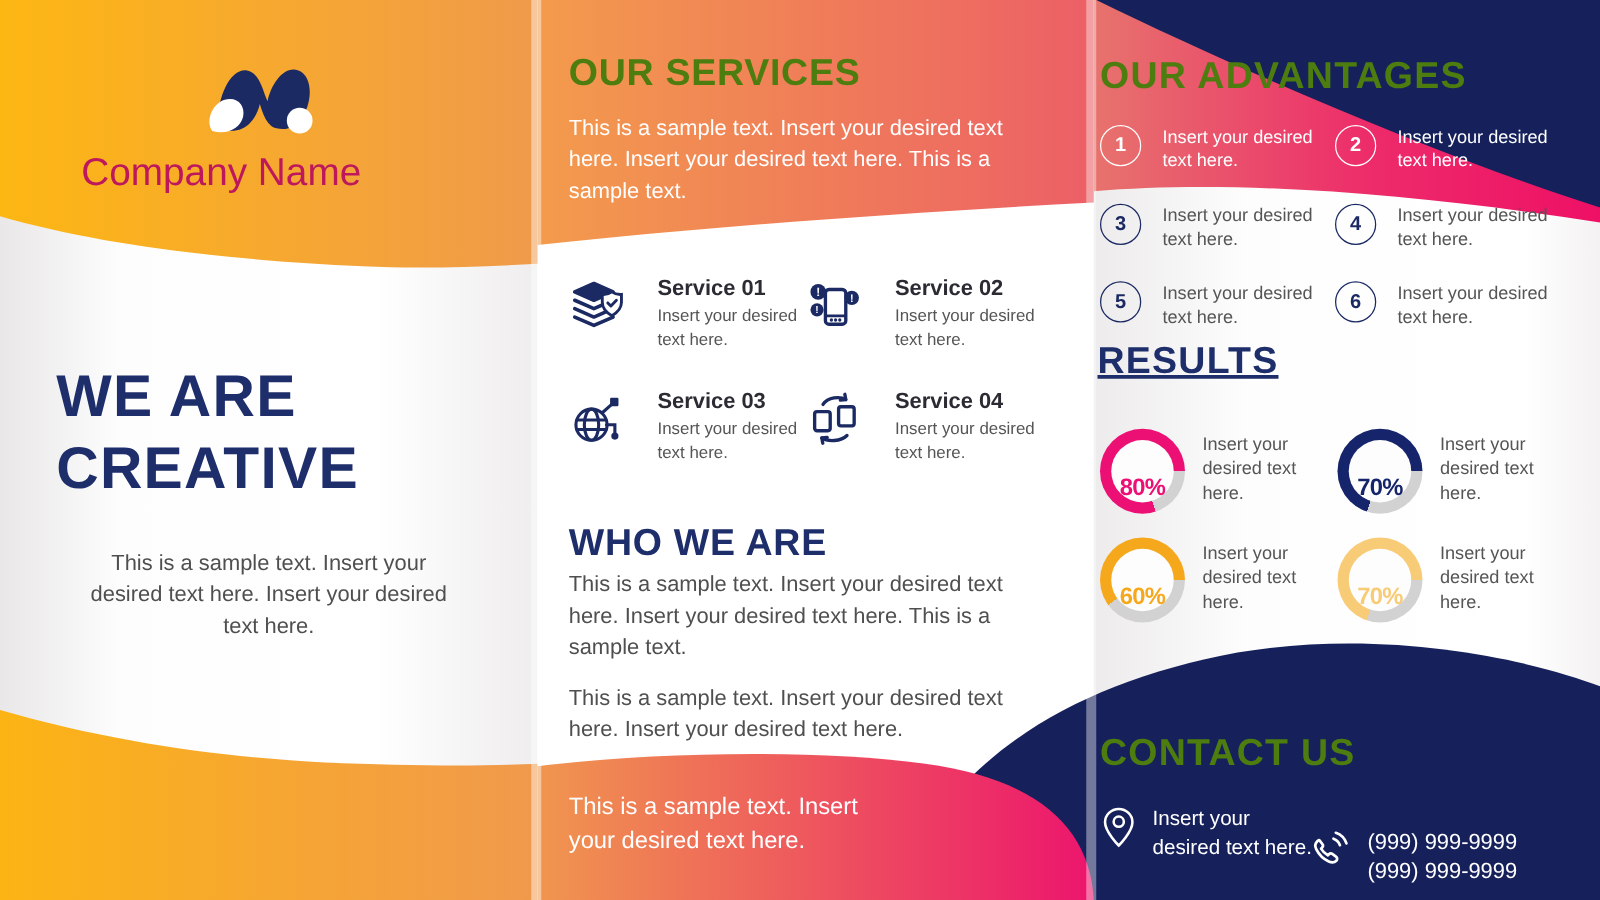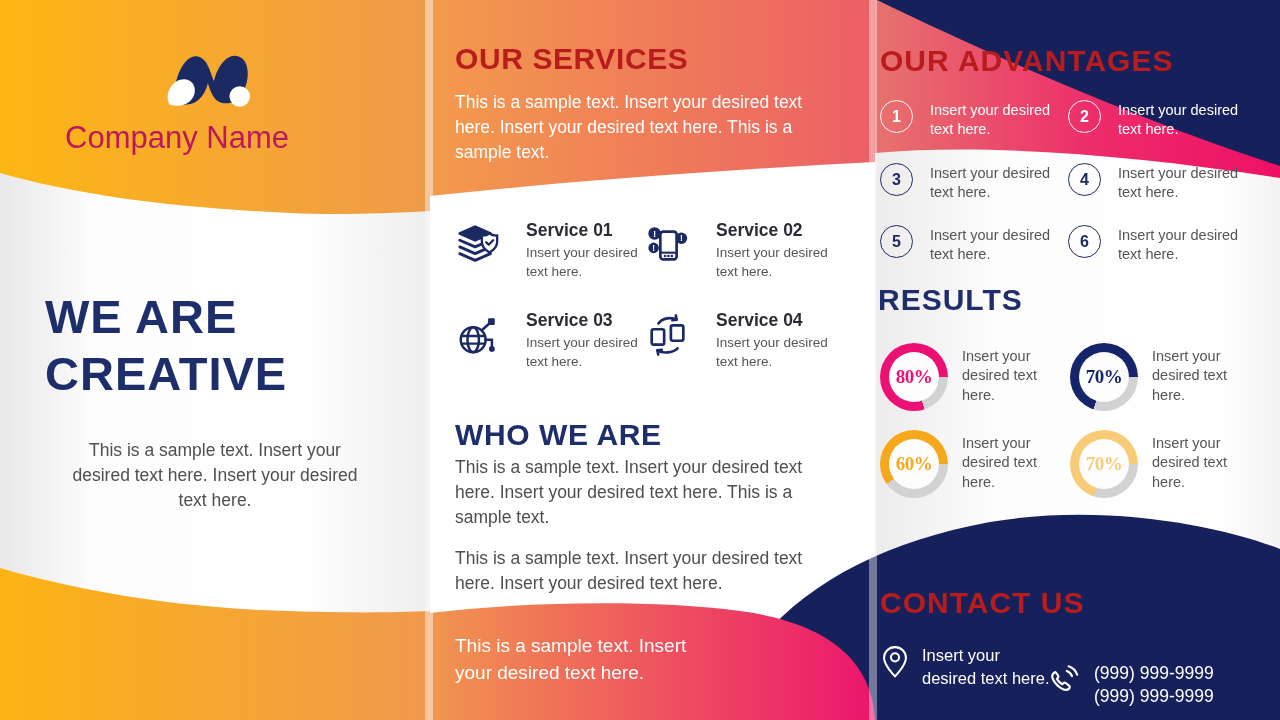--- a/index.html
+++ b/index.html
@@ -2,42 +2,42 @@
 <html><head>
 <meta charset="utf-8">
 <style>
   html,body{margin:0;padding:0;background:#222;}
   .stage{
     position:relative;width:1280px;height:720px;overflow:hidden;
     font-family:"Liberation Sans",sans-serif;background:#fff;
   }
   .stage svg.bg{position:absolute;inset:0;z-index:0;}
   .abs{position:absolute;z-index:2;}
-  .h-title{font-weight:bold;font-size:30px;letter-spacing:.6px;color:#b91c1c;white-space:nowrap;line-height:1;}
+  .h-title{font-weight:bold;font-size:30px;letter-spacing:.6px;color:#4d7c0f;white-space:nowrap;line-height:1;}
   .h-navy{color:#1d2e6b;}
   .para{font-size:17.5px;line-height:1.42;color:#fff;}
   .para.gray{color:#4f4f4f;}
   .logo-wrap{left:158px;top:42px;width:110px;height:72px;}
   .company-name{left:65px;top:116px;width:300px;text-align:left;color:#be185d;font-size:31px;line-height:1.42;}
   .headline{left:45px;top:288px;width:340px;color:#1d2e6b;font-weight:bold;font-size:47px;line-height:1.22;letter-spacing:1px;}
   .left-body{left:60px;top:438px;width:310px;text-align:center;font-size:17.5px;line-height:1.43;color:#4f4f4f;}
   .website{left:65px;top:652px;width:300px;text-align:center;color:#fff;font-size:19px;}
   .svc-item{width:190px;}
   .svc-icon{position:absolute;left:0;top:2px;width:46px;height:46px;}
   .svc-txt{margin-left:71px;}
   .svc-name{font-weight:bold;font-size:17.5px;color:#2b2b33;line-height:1.2;}
   .svc-desc{font-size:13.5px;color:#555;line-height:1.4;width:112px;margin-top:3px;}
   .adv-item{display:flex;align-items:flex-start;}
   .adv-num{width:31px;height:31px;border-radius:50%;border:1.6px solid #1b2a63;color:#1b2a63;
     display:flex;align-items:center;justify-content:center;font-weight:bold;font-size:16px;flex:0 0 auto;}
   .adv-txt{margin-left:17px;font-size:14.5px;line-height:1.33;color:#555;width:125px;padding-top:1px;}
   .adv-item.on-pink .adv-num{border-color:#fff;color:#fff;}
   .adv-item.on-pink .adv-txt{color:#fff;}
   .donut{width:68px;height:68px;border-radius:50%;position:relative;flex:0 0 auto;}
-  .donut .hole{position:absolute;inset:9px;border-radius:50%;background:#fdfdfd;display:flex;align-items:center;justify-content:center;font-family:Liberation Serif, serif;}
+  .donut .hole{position:absolute;inset:9px;border-radius:50%;background:#fdfdfd;display:flex;align-items:flex-end;justify-content:center;}
   .donut .donut-label{font-weight:bold;font-size:19px;letter-spacing:-.5px;}
   .result-item{display:flex;align-items:flex-start;}
   .result-txt{margin-left:14px;font-size:14.5px;line-height:1.33;color:#555;width:95px;padding-top:4px;}
   .contact-row{display:flex;align-items:flex-start;color:#fff;}
   .contact-txt{font-size:16.5px;line-height:1.38;}
   .phones{font-size:17.5px;line-height:1.33;font-weight:normal;}
 </style>
 </head>
 <body>
 
@@ -214,21 +214,21 @@
   </div>
   <div class="abs adv-item" style="left:880px;top:225px;">
     <div class="adv-num">5</div>
     <div class="adv-txt">Insert your desired text here.</div>
   </div>
   <div class="abs adv-item" style="left:1068px;top:225px;">
     <div class="adv-num">6</div>
     <div class="adv-txt">Insert your desired text here.</div>
   </div>
 
-  <div class="abs h-title h-navy" style="left:878px;top:285px;letter-spacing:1px;">RESULTS</div>
+  <div class="abs h-title h-navy" style="left:878px;top:274px;letter-spacing:1px;text-decoration:underline;">RESULTS</div>
 
   <div class="abs result-item" style="left:880px;top:343px;">
     <div class="donut" style="background: conic-gradient(from 162deg, rgb(236, 16, 117) 0deg, rgb(236, 16, 117) 288deg, rgb(210, 210, 210) 288deg, rgb(210, 210, 210) 360deg);">
       <div class="hole">
           <span class="donut-label" style="color: rgb(236, 16, 117);">80%</span>
         </div>
     </div>
     <div class="result-txt">Insert your desired text here.</div>
   </div>
   <div class="abs result-item" style="left:1070px;top:343px;">

